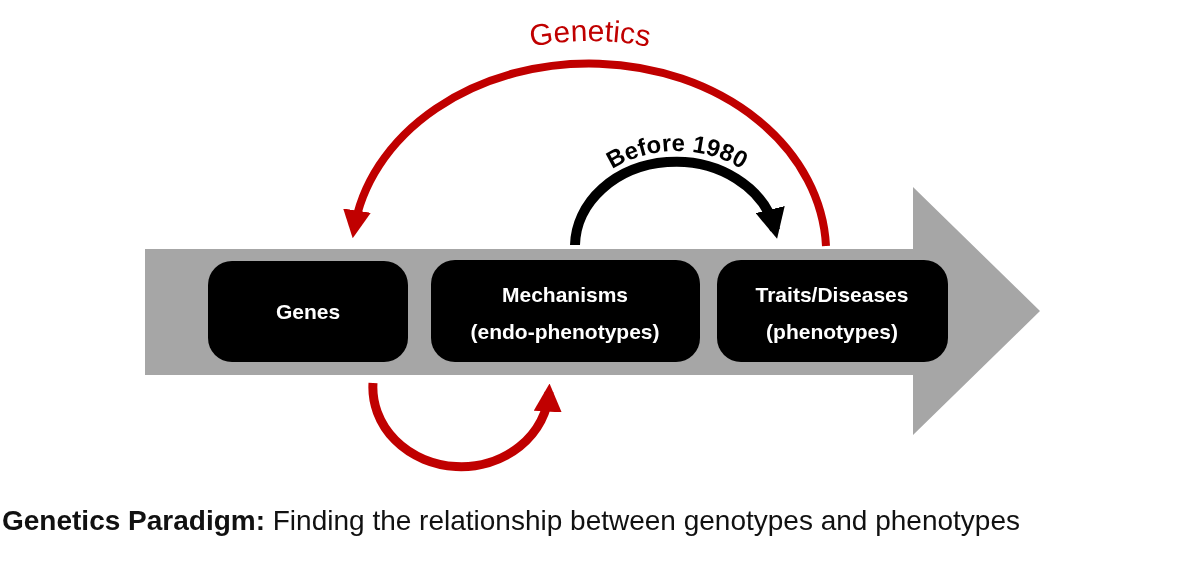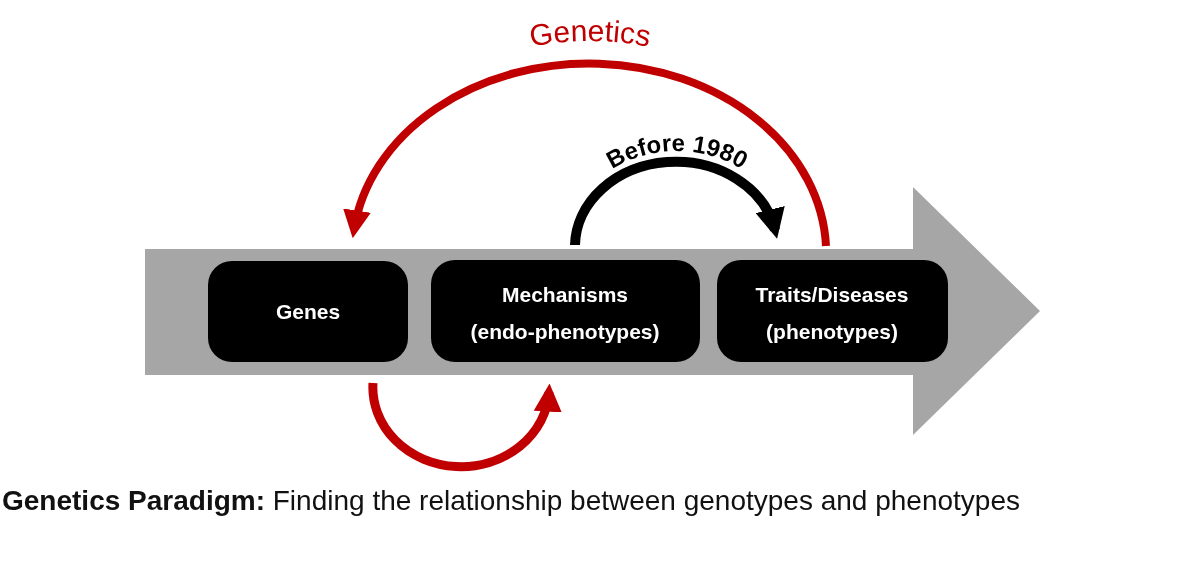--- a/index.html
+++ b/index.html
@@ -30,21 +30,21 @@
     font-size: 30px;
   }
   .before-label-text {
     font-family: "Liberation Sans", sans-serif;
     font-size: 24px;
     font-weight: bold;
   }
   .caption {
     position: absolute;
     left: 2px;
-    top: 484px;
+    top: 504px;
     width: 1180px;
     font-size: 28px;
     color: #111111;
     line-height: 34px;
     white-space: nowrap;
   }
   .caption .cap-bold {
     font-weight: bold;
   }
 </style>

